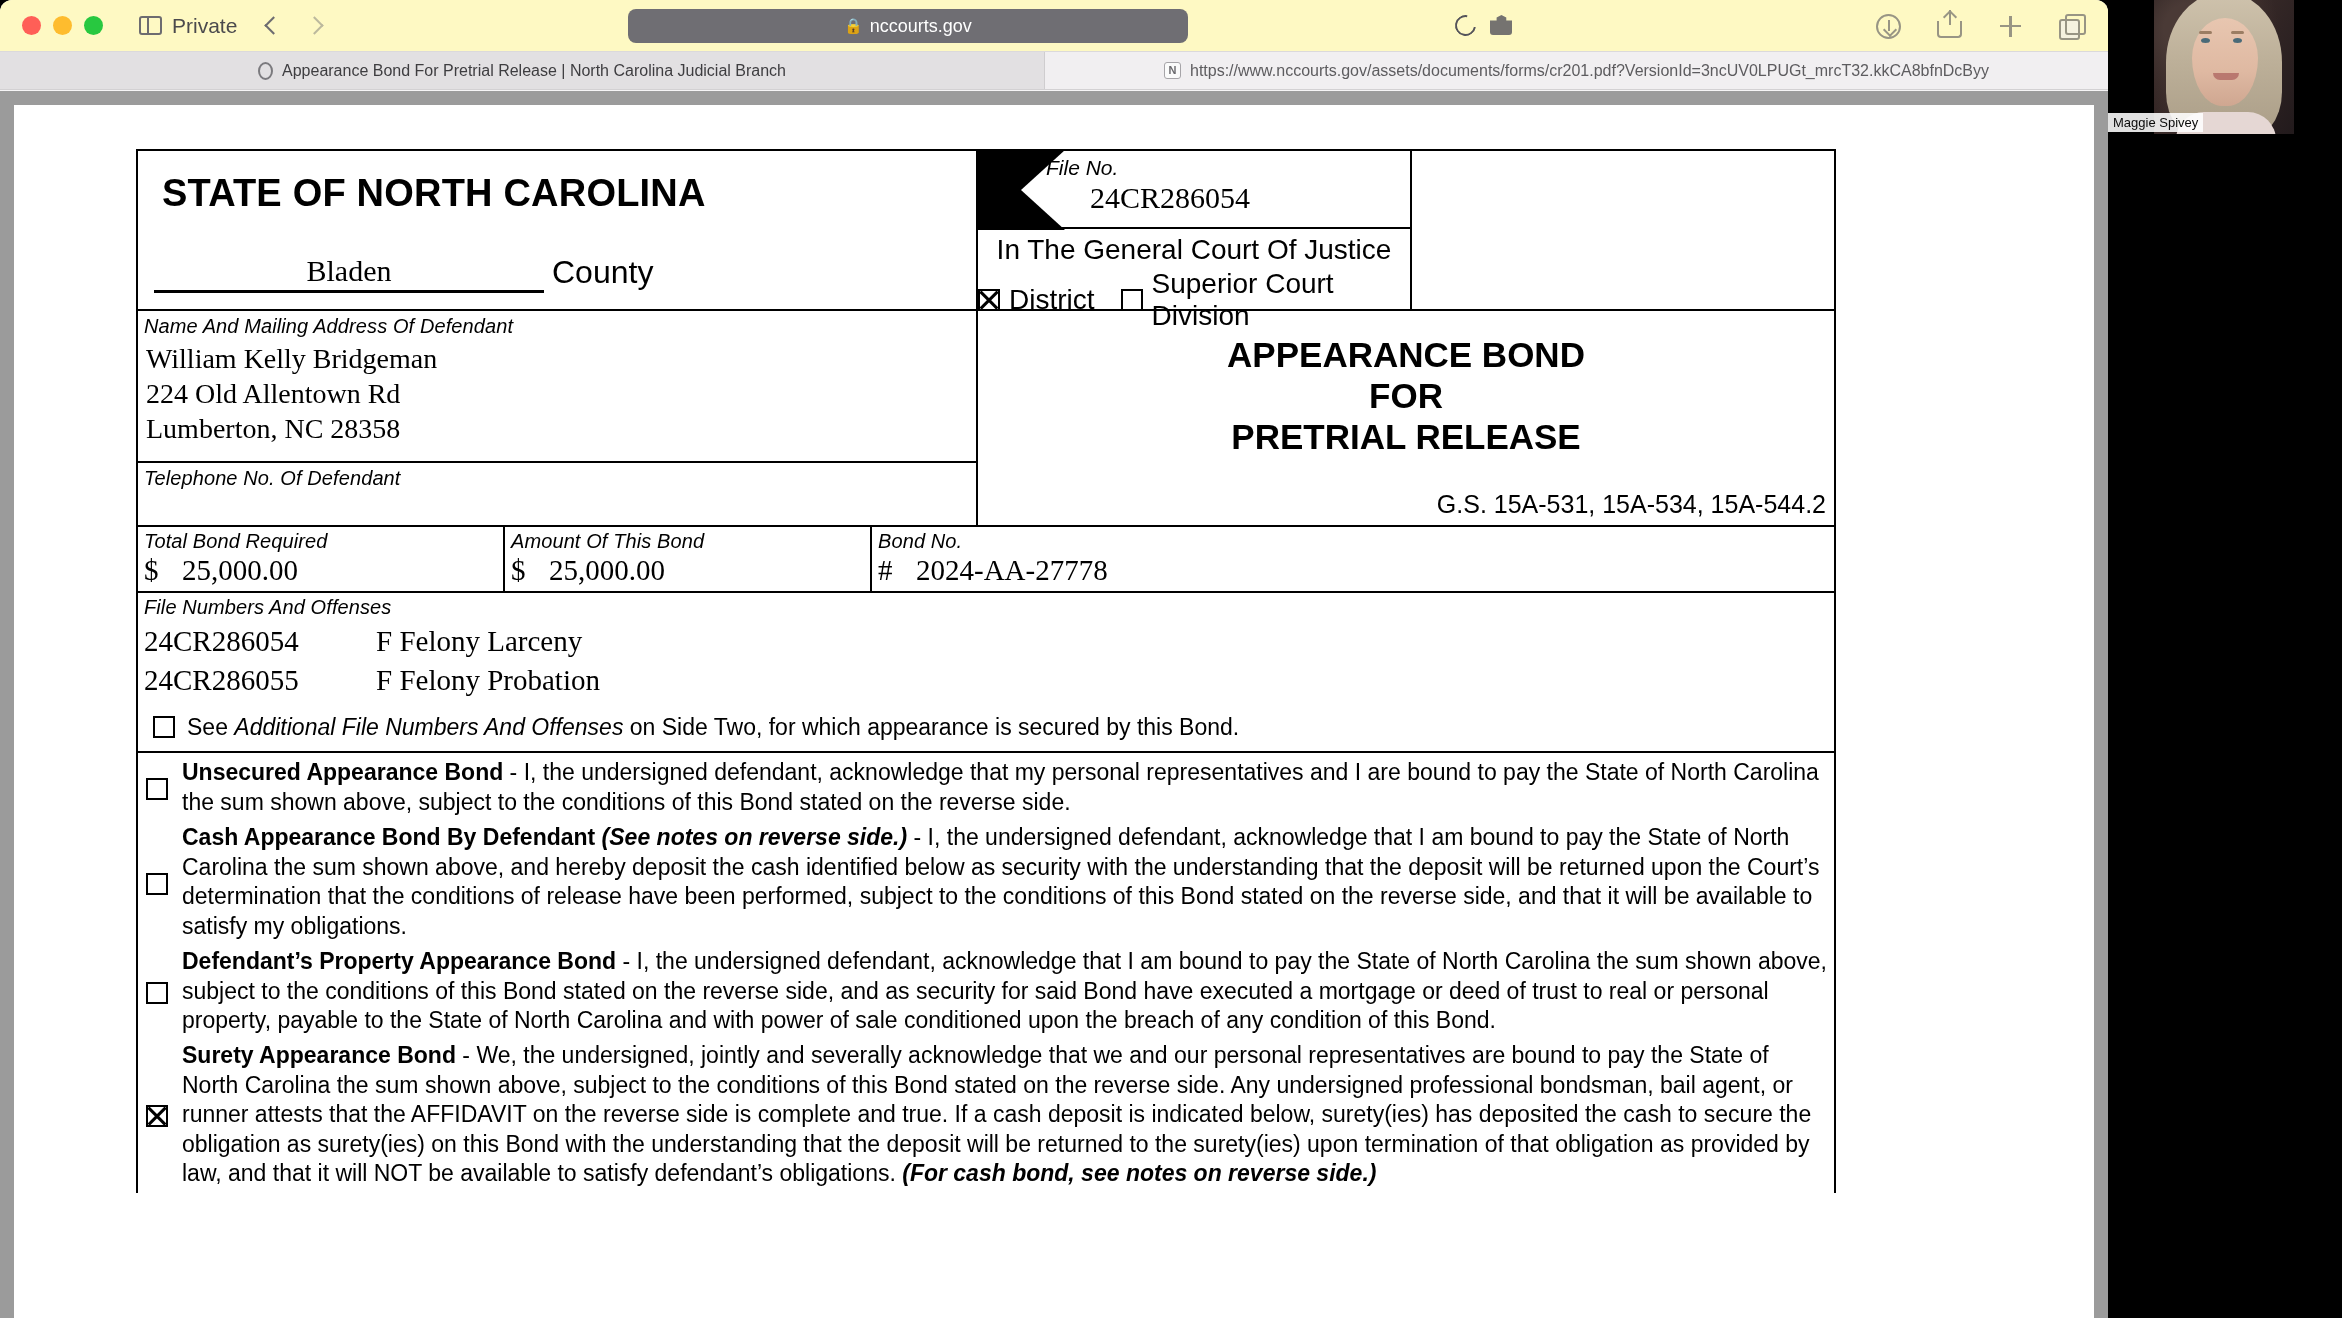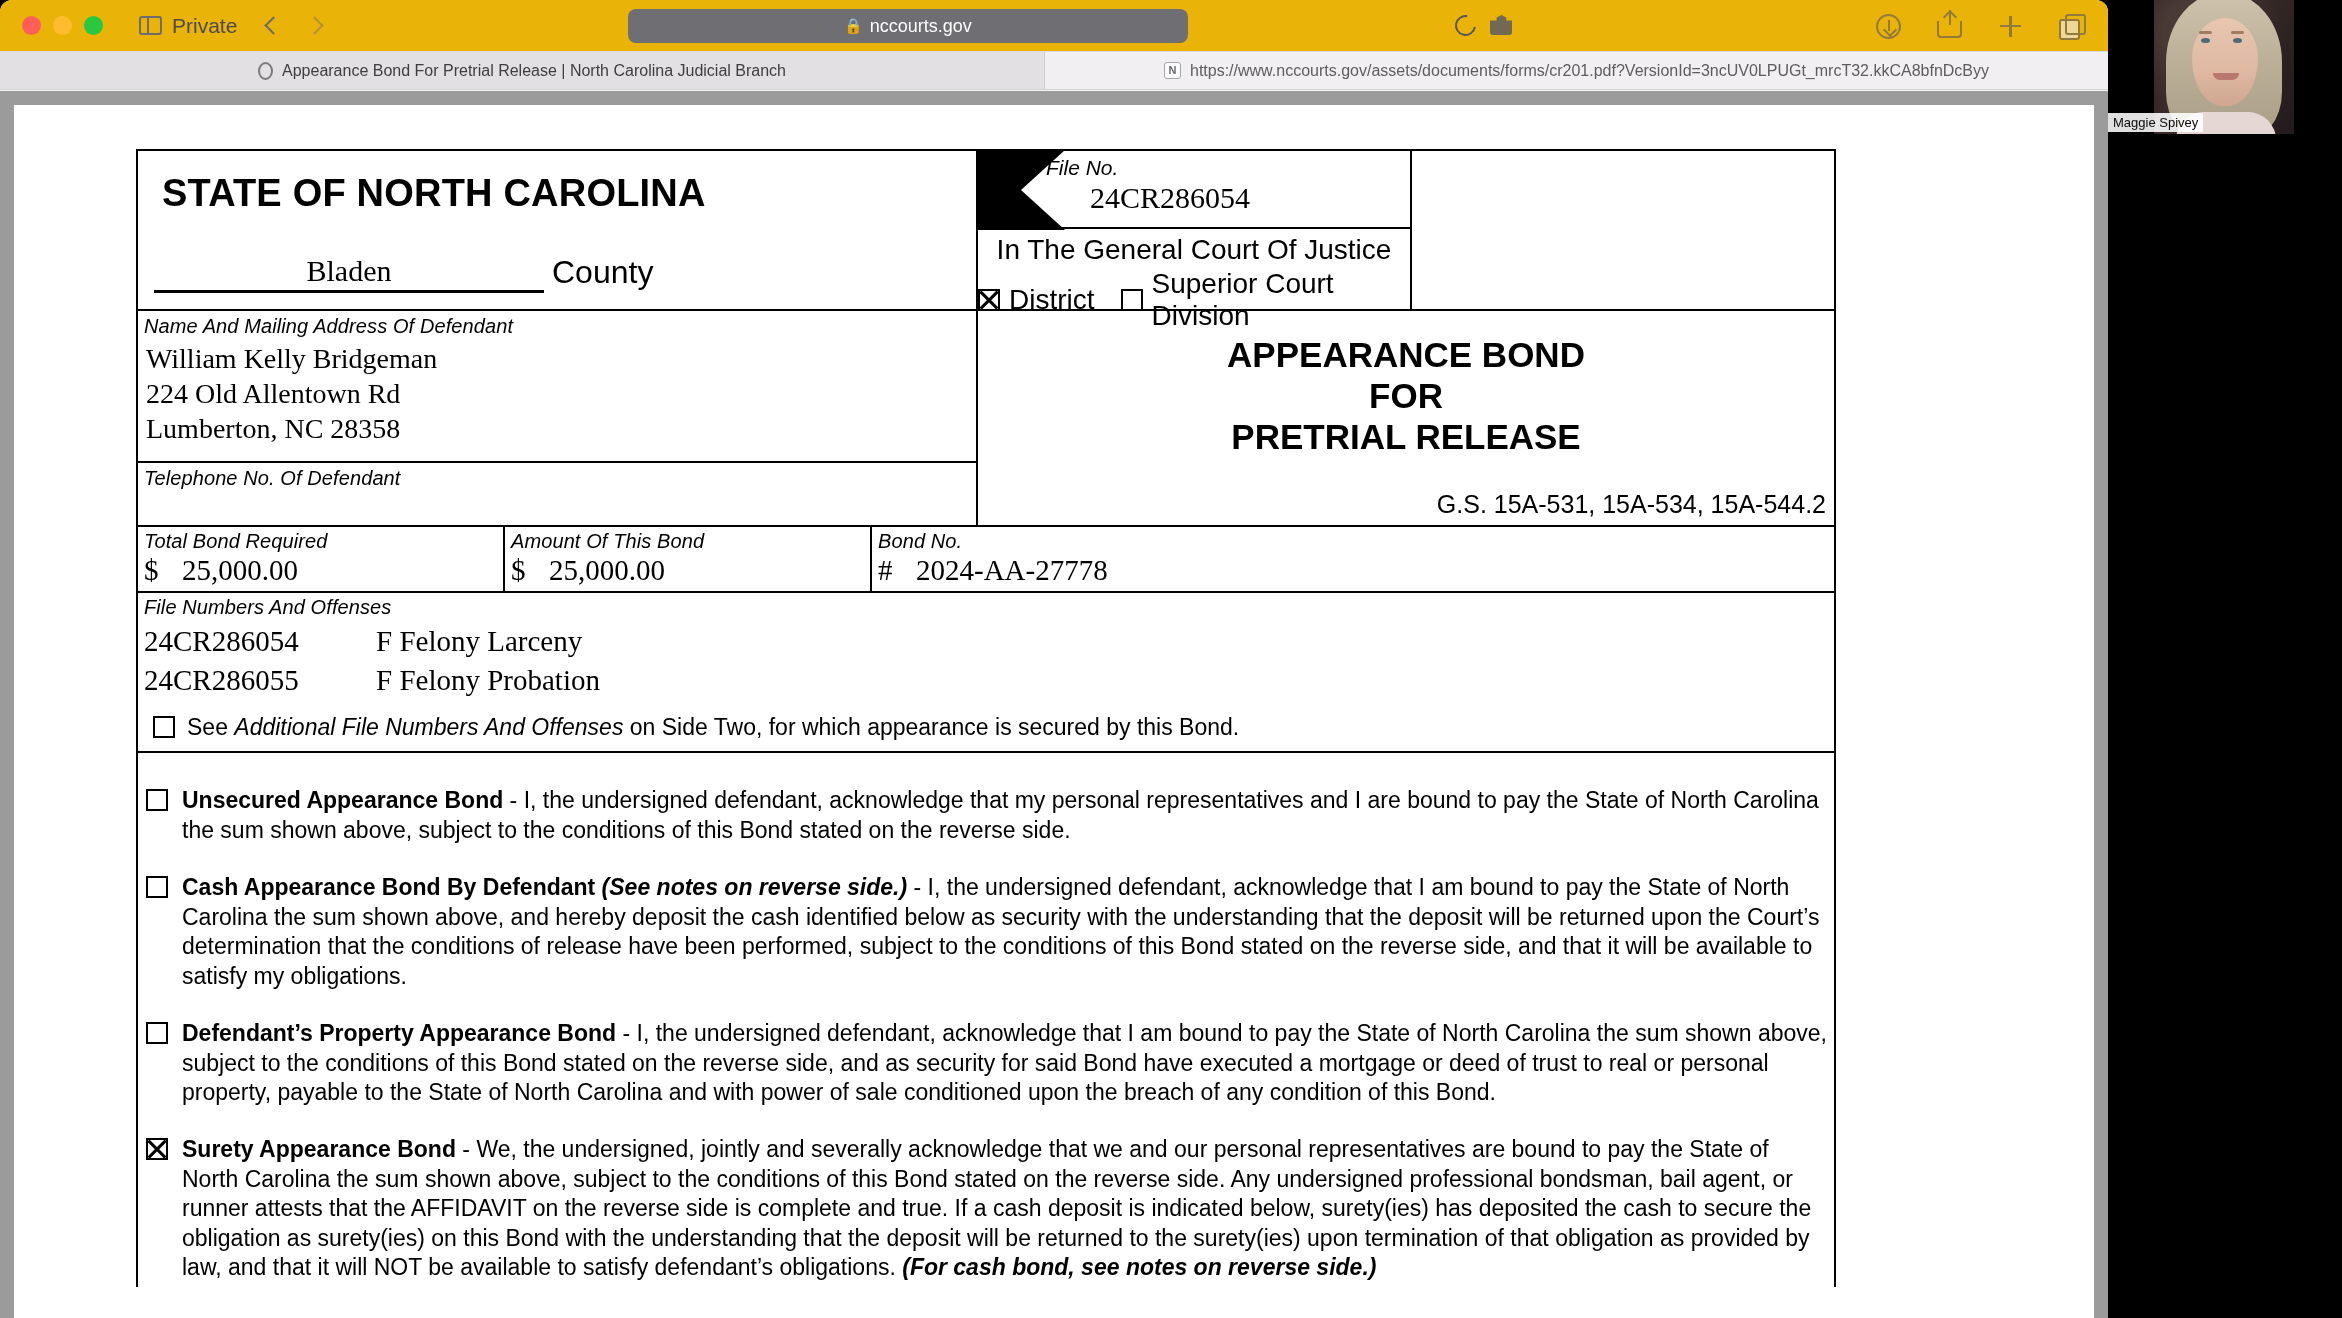--- a/index.html
+++ b/index.html
@@ -20,21 +20,21 @@
     height: 1318px;
     background: #f6f5f6;
     border-radius: 12px 12px 0 0;
     overflow: hidden;
   }
 
   
   #toolbar {
     position: relative;
     height: 52px;
-    background: #eab308;
+    background: #fef9c3;
     border-bottom: 1px solid #dbd9db;
     display: flex;
     align-items: center;
   }
   .traffic-lights { display: flex; gap: 12px; margin-left: 22px; }
   .tl { width: 19px; height: 19px; border-radius: 50%; }
   .tl.red { background: #ff5f57; }
   .tl.yellow { background: #febc2e; }
   .tl.green { background: #28c840; }
 
@@ -462,24 +462,23 @@
   .addl-row i { font-style: italic; }
 
   
   .bond-block {
     border: 2px solid #000;
     border-bottom: none;
     padding: 5px 6px 4px 8px;
   }
   .bond-item {
     display: flex;
-    align-items: flex-start;
+    align-items: center;
     gap: 14px;
     margin-bottom: 6px;
-    margin-top: 28px;
   }
   .bond-item:last-child { margin-bottom: 0; }
   .bond-text {
     font-size: 23px;
     line-height: 1.28;
     text-align: left;
   }
   .bond-text b { font-weight: bold; }
   .bond-text .bi { font-weight: bold; font-style: italic; }
   .cb-offset { margin-top: 3px; }

